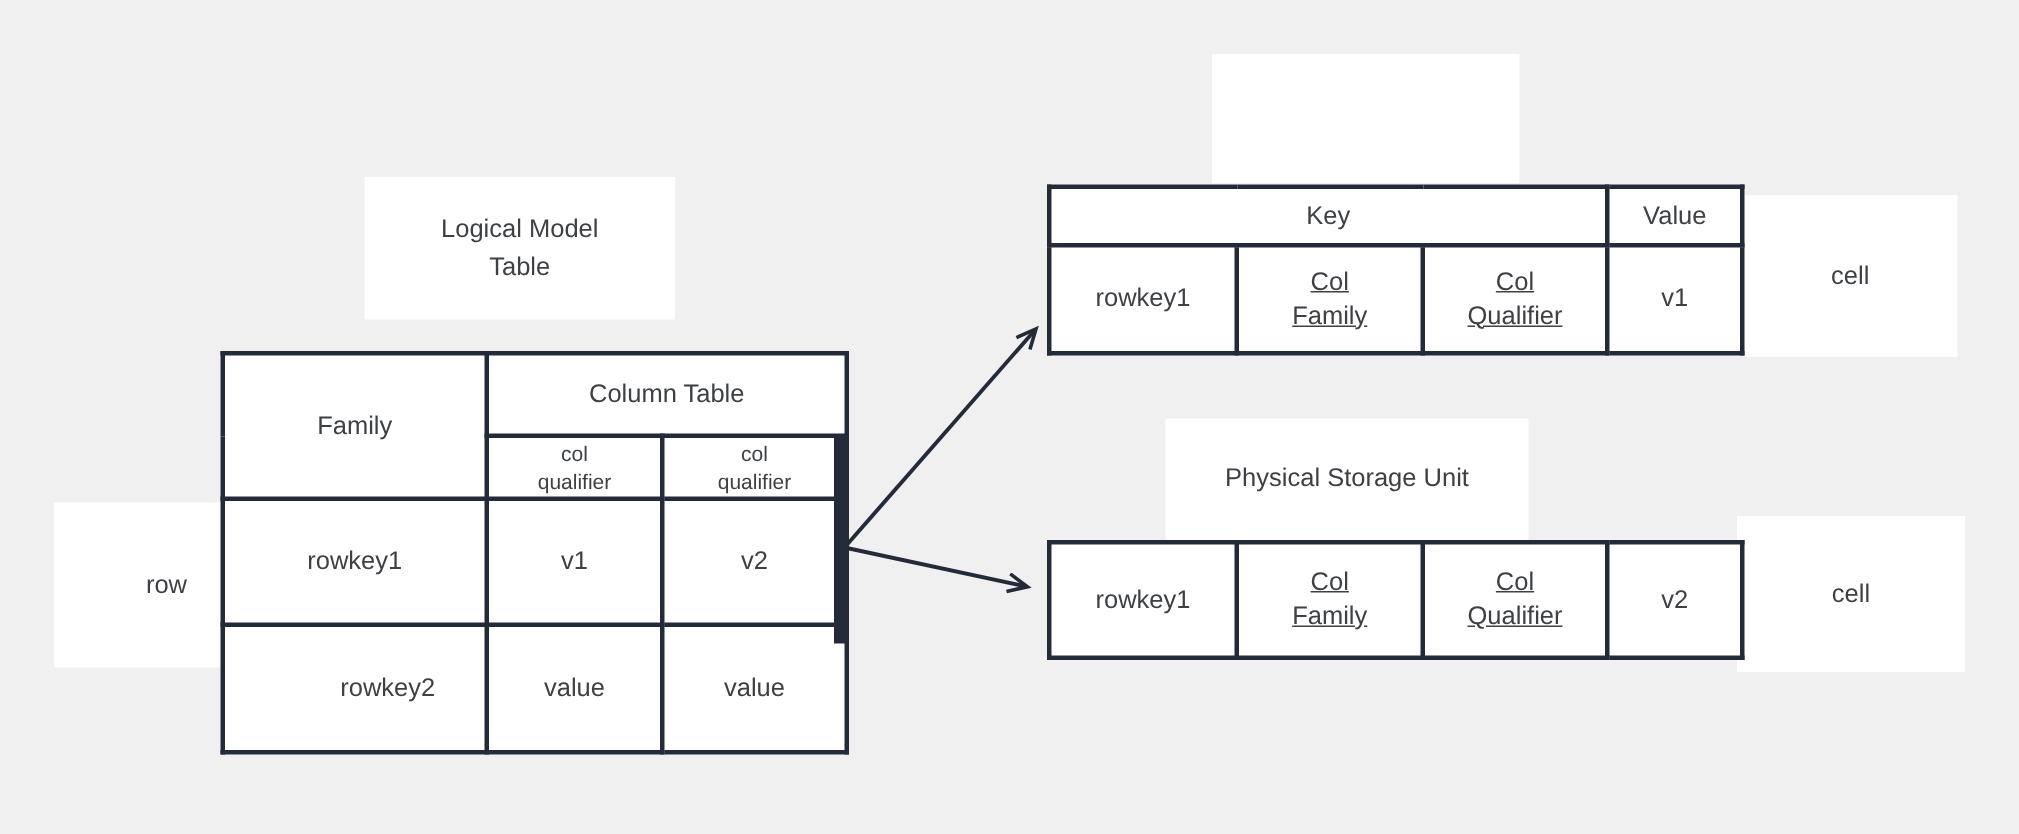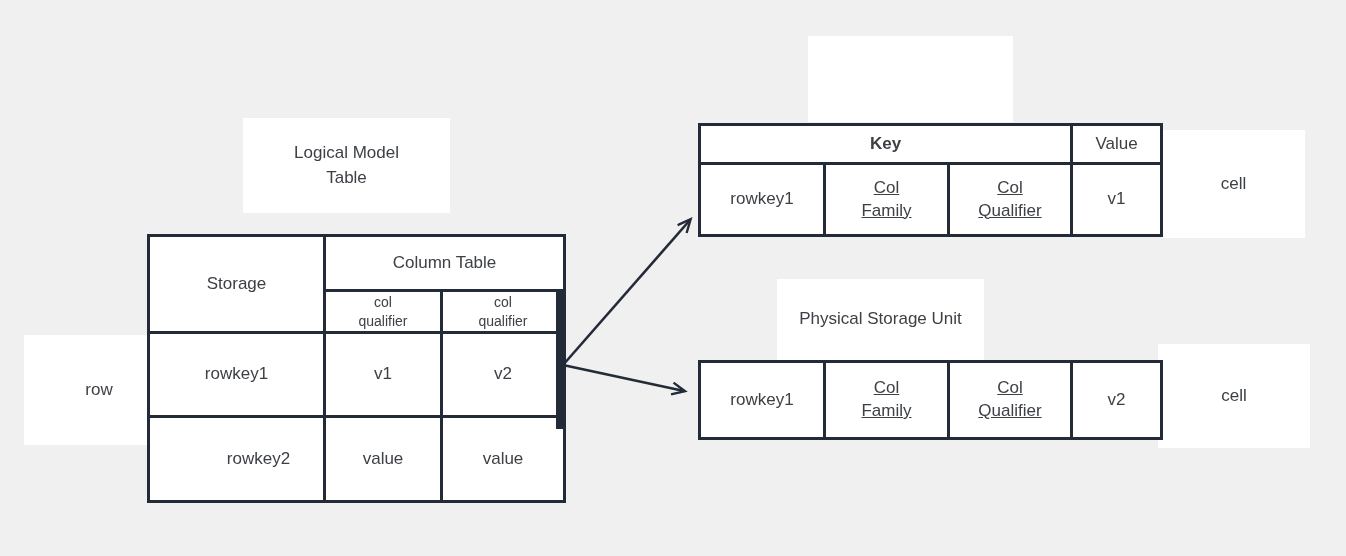--- a/index.html
+++ b/index.html
@@ -62,29 +62,29 @@
     z-index:4;pointer-events:none;
   }
 </style>
 </head>
 <body>
 
 <div class="label-box" style="left:243px;top:118px;width:207px;height:95px;">
   <span class="inner narrow-title">Logical Model Table</span>
 </div>
 
-<div class="label-box" style="left:24px;top:335px;width:150px;height:110px;z-index:0;">
+<div class="label-box" style="left:36px;top:335px;width:150px;height:110px;z-index:0;">
   <span class="inner">row</span>
 </div>
 
 <table class="diagram-table" style="left:147px;top:234px;">
   <tbody>
       <tr>
     <td rowspan="2" style="width:176px;height:97px;">
-      <span class="inner">Storage</span>
+      <span class="inner">Family</span>
     </td>
     <td colspan="2" style="width:240px;height:52px;">
       <span class="inner">Column Table</span>
     </td>
   </tr>
   <tr>
     <td class="small" style="width:117px;height:39px;">
       <span class="inner narrow-60">col qualifier</span>
     </td>
     <td class="small" style="width:123px;height:39px;">
@@ -116,21 +116,21 @@
 </tbody>
   </table>
 
 <div id="thick-edge"></div>
 
 <div class="label-box" style="left:808px;top:36px;width:205px;height:86px;"></div>
 
 <table class="diagram-table" style="left:698px;top:123px;">
   <tbody>
       <tr>
-    <td colspan="3" style="width:372px;height:39px;font-weight:bold;">
+    <td colspan="3" style="width:372px;height:39px;">
       <span class="inner">Key</span>
     </td>
     <td style="width:90px;">
       <span class="inner">Value</span>
     </td>
   </tr>
   <tr>
     <td style="width:125px;height:72px;">
       <span class="inner">rowkey1</span>
     </td>
@@ -144,21 +144,21 @@
       <span class="inner">v1</span>
     </td>
   </tr>
 </tbody>
   </table>
 
 <div class="label-box" style="left:1162px;top:130px;width:143px;height:108px;">
   <span class="inner">cell</span>
 </div>
 
-<div class="label-box" style="left:777px;top:279px;width:207px;height:81px;">
+<div class="label-box" style="left:777px;top:279px;width:242px;height:81px;">
   <span class="inner">Physical Storage Unit</span>
 </div>
 
 <table class="diagram-table" style="left:698px;top:360px;">
   <tbody>
       <tr>
     <td style="width:125px;height:77px;">
       <span class="inner">rowkey1</span>
     </td>
     <td style="width:124px;">

